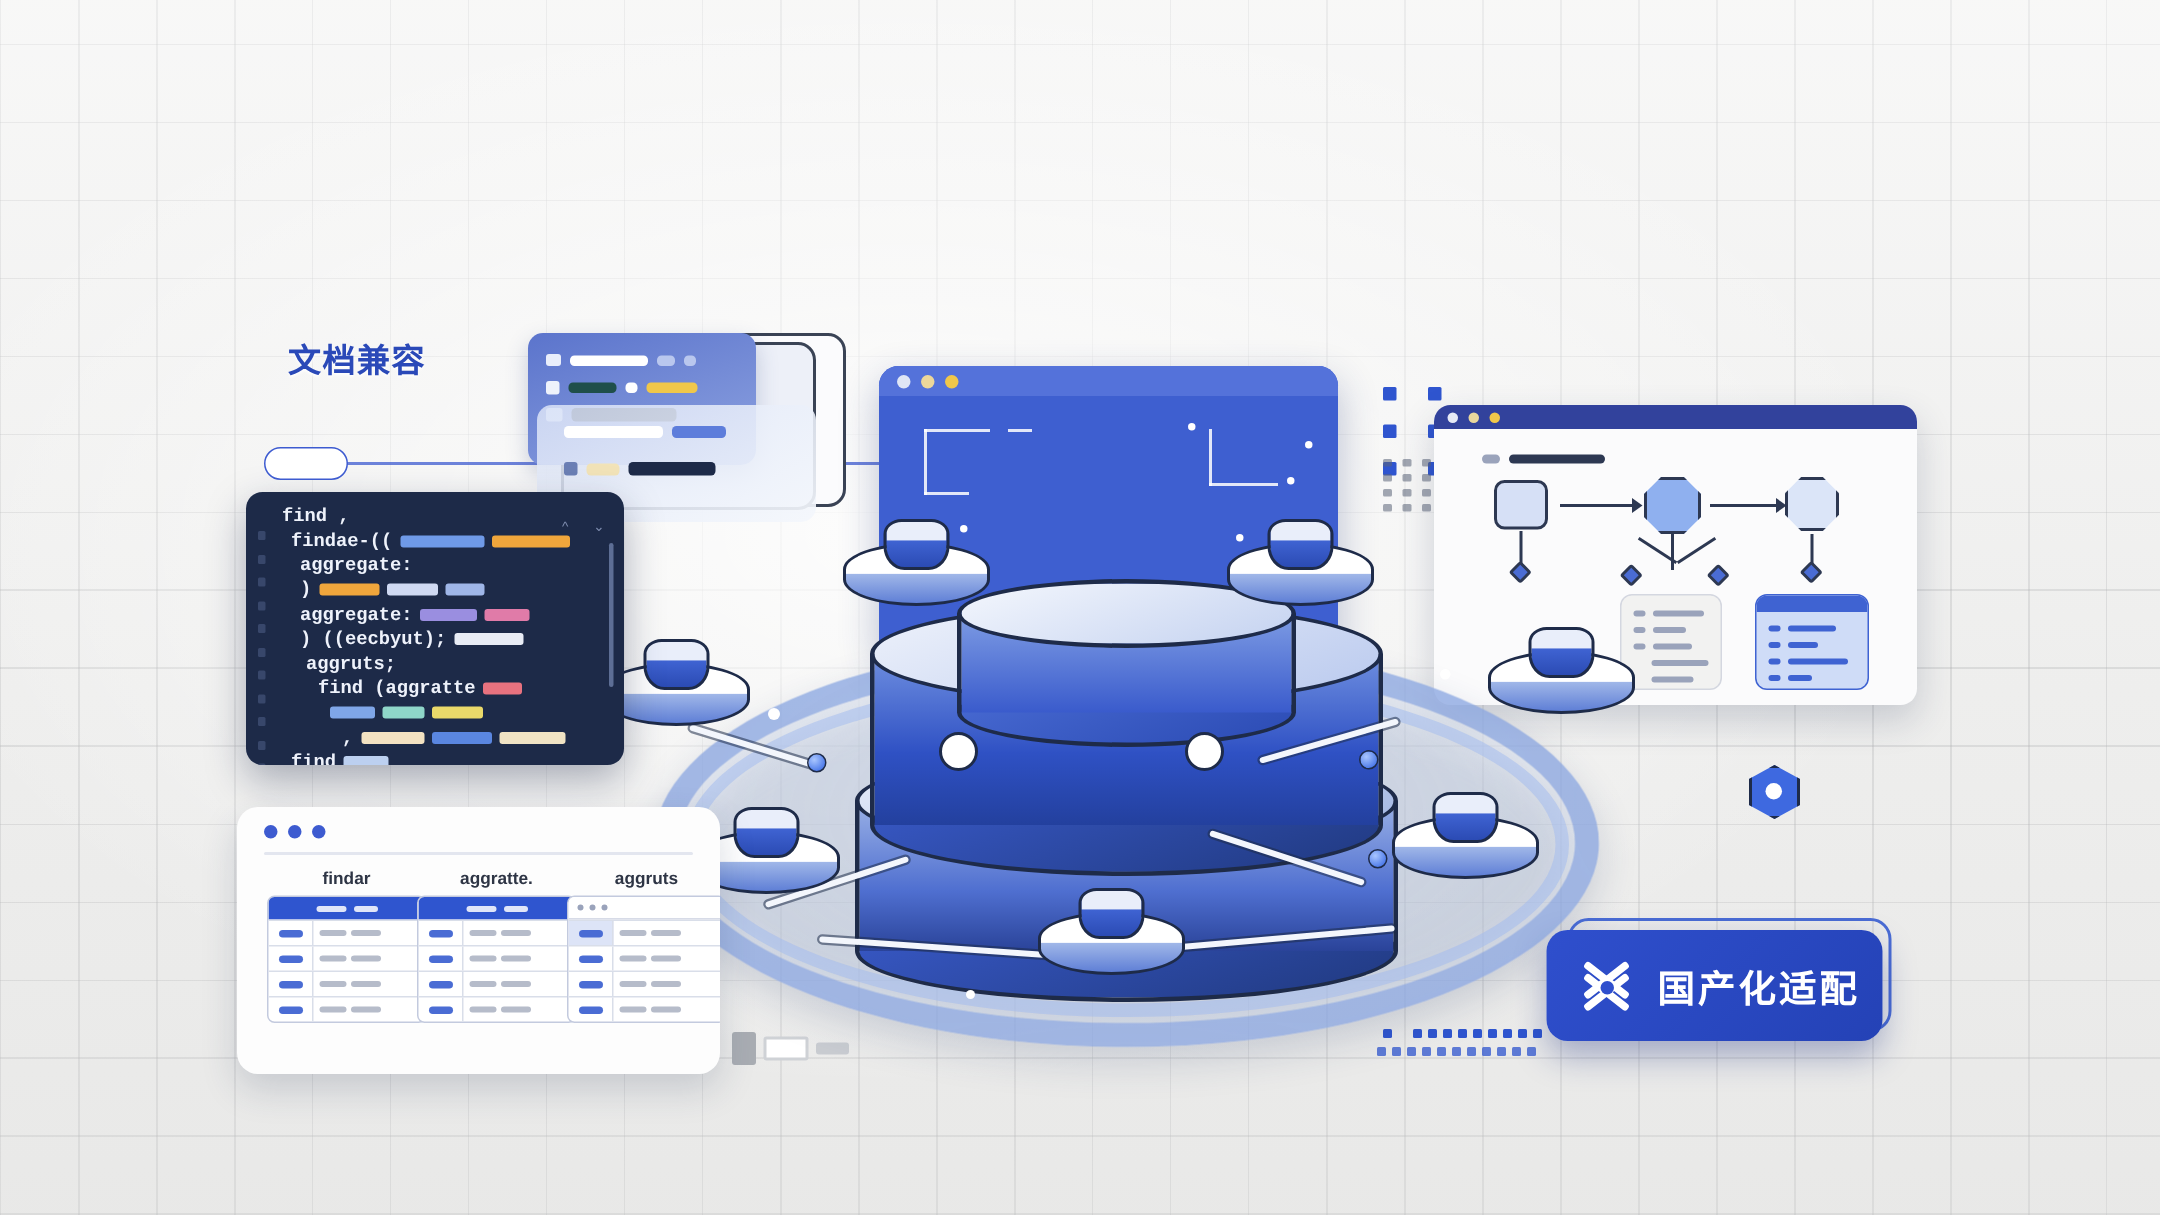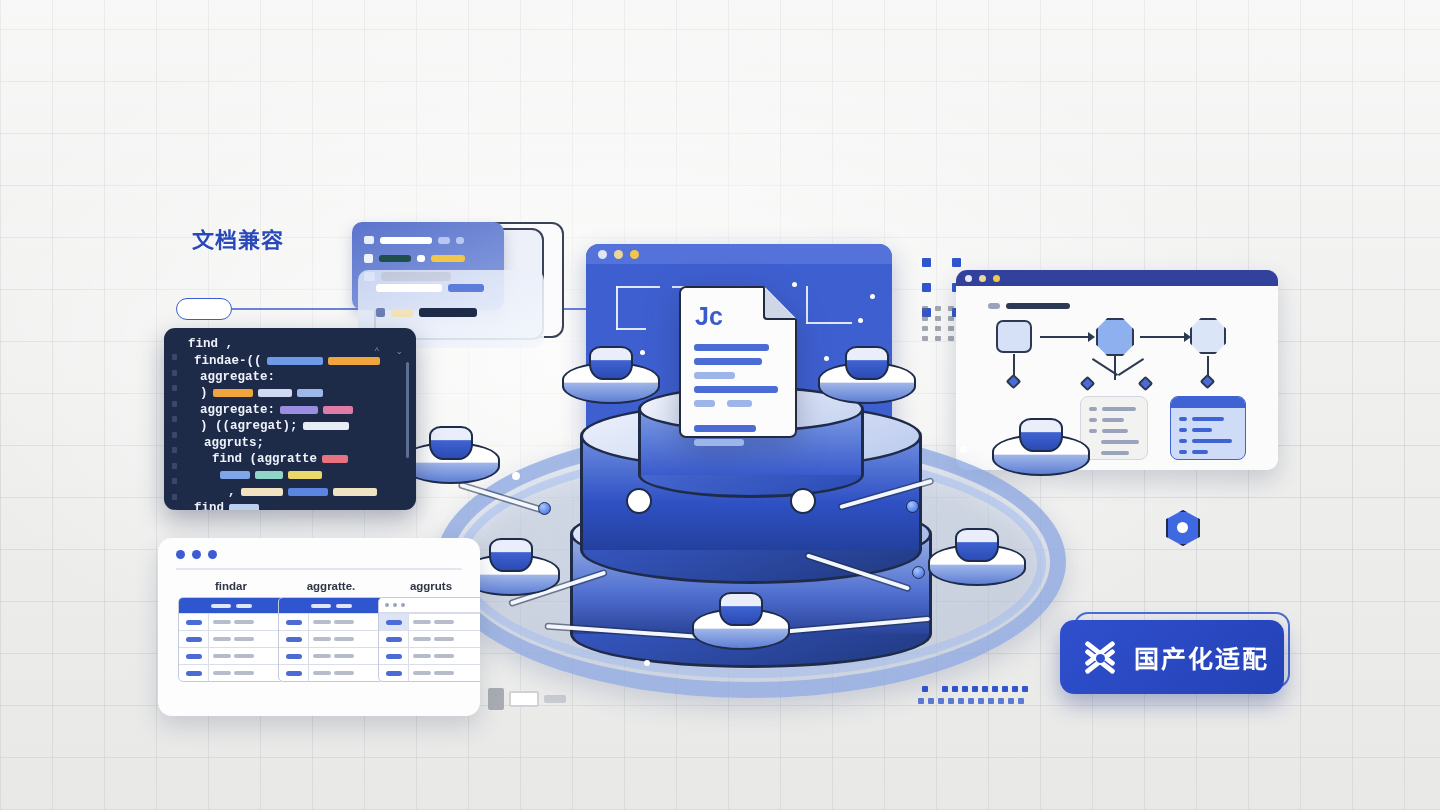--- a/index.html
+++ b/index.html
@@ -179,21 +179,21 @@
      border:2.5px solid #1e2b49; }
 
   
   #hex-node{ position:absolute; left:1166px; top:510px; width:34px; height:36px; z-index:25; }
   #hex-node .hx{ position:absolute; inset:0; background:#3e69e0;
      clip-path:polygon(50% 0,100% 26%,100% 74%,50% 100%,0 74%,0 26%); box-shadow:0 0 0 2px #1e2b49 inset;}
   #hex-node .hx::after{ content:""; position:absolute; left:11px; top:12px; width:11px; height:11px;
      border-radius:50%; background:#fff; }
 
   
-  #badge{ position:absolute; left:1060px; top:620px; width:232px; height:76px; z-index:35;font-family:Liberation Mono, monospace; }
+  #badge{ position:absolute; left:1031px; top:620px; width:232px; height:76px; z-index:35;font-family:Liberation Mono, monospace; }
   #badge .ghost{ position:absolute; left:14px; top:-8px; width:216px; height:76px;
      border:2px solid #4a6cd4; border-radius:14px; }
   #badge .chip{ position:absolute; left:0; top:0; width:224px; height:74px; border-radius:14px;
      background:linear-gradient(135deg,#2f4fcd,#2442b6);
      box-shadow:0 10px 22px rgba(30,50,130,.35);
      display:flex; align-items:center; gap:14px; padding-left:20px; }
   #badge .logo{ width:40px; height:40px; position:relative; flex:none; }
   #badge .logo i{ position:absolute; background:#fff; border-radius:2px; }
   #badge .txt{ color:#fff; font-size:25px; font-weight:bold; letter-spacing:2px; }
 
@@ -281,21 +281,21 @@
           <span class="tok" style="background: rgb(240, 166, 60); width: 40px;"></span>
           <span class="tok" style="background: rgb(207, 217, 242); width: 34px;"></span>
           <span class="tok" style="background: rgb(159, 182, 232); width: 26px;"></span>
         </div>
         <div class="cline" style="padding-left: 12px;">
           <span class="kw">aggregate:</span>
           <span class="tok" style="background: rgb(154, 142, 224); width: 38px;"></span>
           <span class="tok" style="background: rgb(224, 123, 168); width: 30px;"></span>
         </div>
         <div class="cline" style="padding-left: 12px;">
-          <span class="kw">) ((agregat);</span>
+          <span class="kw">) ((eecbyut);</span>
           <span class="tok" style="background: rgb(232, 236, 245); width: 46px;"></span>
         </div>
         <div class="cline" style="padding-left: 16px;">
           <span class="kw">aggruts;</span>
         </div>
         <div class="cline" style="padding-left: 24px;">
           <span class="kw">find (aggratte</span>
           <span class="tok" style="background: rgb(232, 114, 127); width: 26px;"></span>
         </div>
         <div class="cline" style="padding-left: 32px;">
@@ -620,35 +620,20 @@
     <div class="puck" style="left:528px;top:198px;">
       <div class="pbase"></div>
         <div class="ptop"></div>
     </div>
     <div class="puck" style="left:292px;top:262px;">
       <div class="pbase"></div>
         <div class="ptop"></div>
     </div>
   </div>
 
-  <div id="doc-icon">
-    <div class="page"></div>
-    <div class="fold"></div>
-    <div class="label">Jc</div>
-    <div class="lines">
-      <div class="ln" style="width:84%"></div>
-      <div class="ln" style="width:76%"></div>
-      <div class="ln" style="width:46%;background:#9db5e8"></div>
-      <div class="ln" style="width:94%"></div>
-      <div class="ln" style="width:24%;background:#9db5e8;display:inline-block;margin-right:7px"></div>
-      <div class="ln" style="width:28%;background:#9db5e8;display:inline-block"></div>
-      <div class="ln" style="width:70%;margin-top:7px"></div>
-      <div class="ln" style="width:56%;background:#9db5e8"></div>
-    </div>
-  </div>
 
   <div id="hex-node">
     <div class="hx"></div>
   </div>
 
   <div id="badge">
     <div class="ghost"></div>
     <div class="chip">
       <div class="logo">
         <i style="left:2px;top:14px;width:36px;height:5px;transform:rotate(-38deg)"></i>

